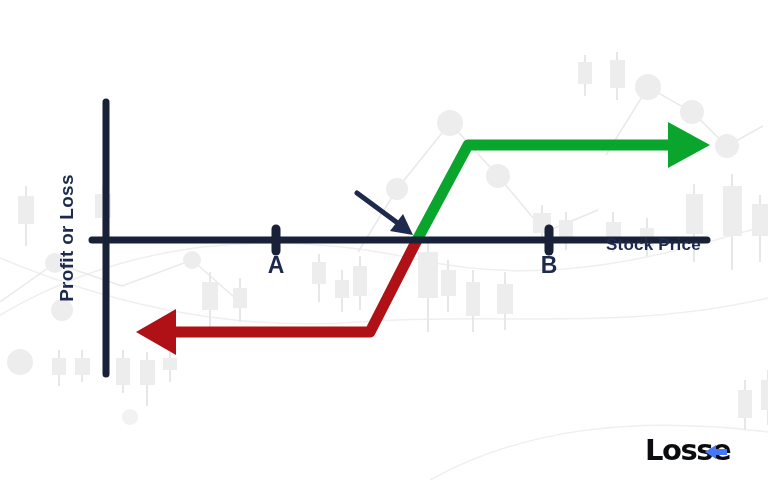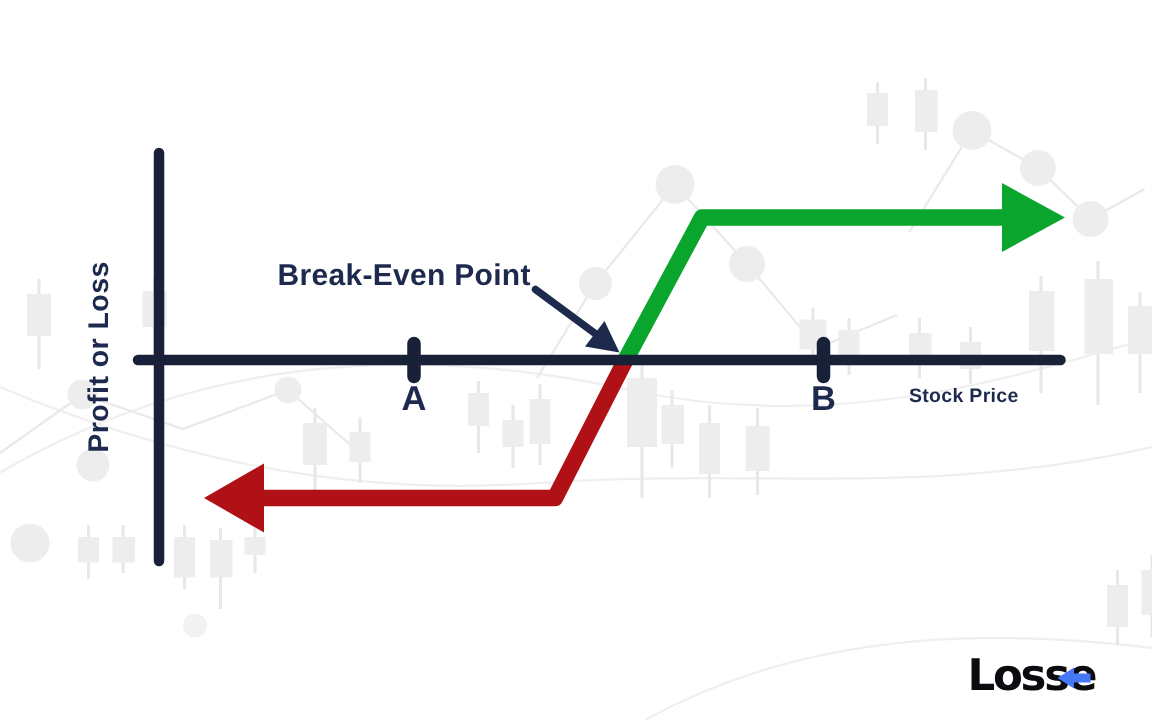--- a/index.html
+++ b/index.html
@@ -21,21 +21,21 @@
   }
   .ylabel {
     left: 67px; top: 238px;
     transform: translate(-50%, -50%) rotate(-90deg);
     font-size: 19px;
     letter-spacing: 0.3px;
   }
   .breakeven { left: 185px; top: 173px; font-size: 20px; letter-spacing: 0.2px; }
   .pt-a { left: 276px; top: 252px; transform: translateX(-50%); font-size: 23px; }
   .pt-b { left: 549px; top: 252px; transform: translateX(-50%); font-size: 23px; }
-  .xlabel { left: 606px; top: 256px; font-size: 13px; letter-spacing: 0.2px; }
+  .xlabel { left: 606px; top: 235px; font-size: 17px; letter-spacing: 0.2px; }
 
   .logo {
     position: absolute; left: 645px; top: 433px;
     font-family: "DejaVu Sans", sans-serif;
     font-weight: 800; font-size: 29px; letter-spacing: -1.5px;
     color: #0b0c10;
   }
   .logo-e { position: relative; display: inline-block; }
   .logo-arrow { position: absolute; left: -7px; top: 12px; width: 22px; height: 14px; z-index: 2; }
   .logo-arrow .tri {
@@ -153,21 +153,20 @@
     </g>
 
     <g>
       <line x1="357" y1="193" x2="399" y2="224" stroke-width="5" stroke-linecap="round" stroke="#1d2a4d"></line>
       <polygon points="413,235 390,231 403,214" fill="#1d2a4d"></polygon>
     </g>
   </svg>
 
   <div class="lbl ylabel">Profit or Loss</div>
 
-  <div class="lbl breakeven">Break-Even Point</div>
 
   <div class="lbl pt-a">A</div>
 
   <div class="lbl pt-b">B</div>
 
   <div class="lbl xlabel">Stock Price</div>
 
   <div class="logo">
     <span>Loss</span><span class="logo-e"><span>e</span><span class="logo-arrow">
           <span class="tri"></span>

